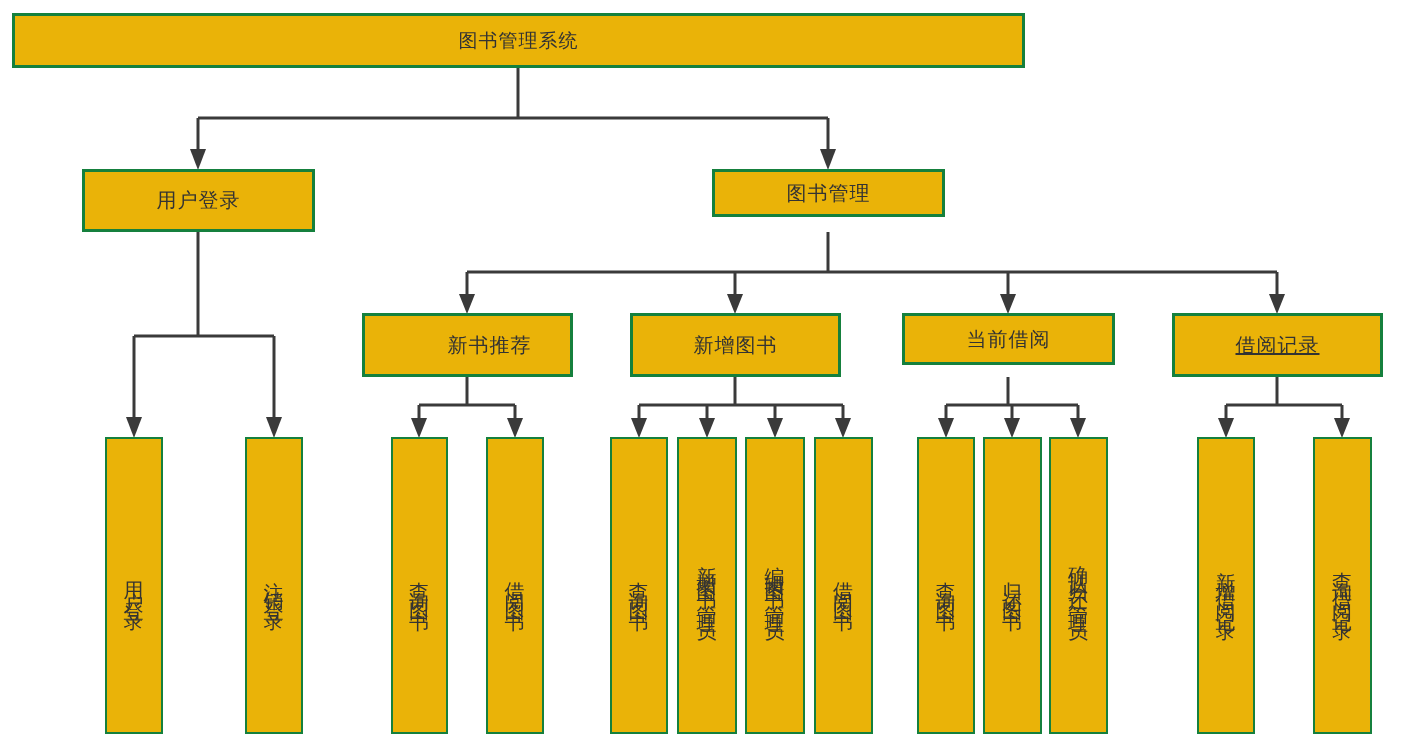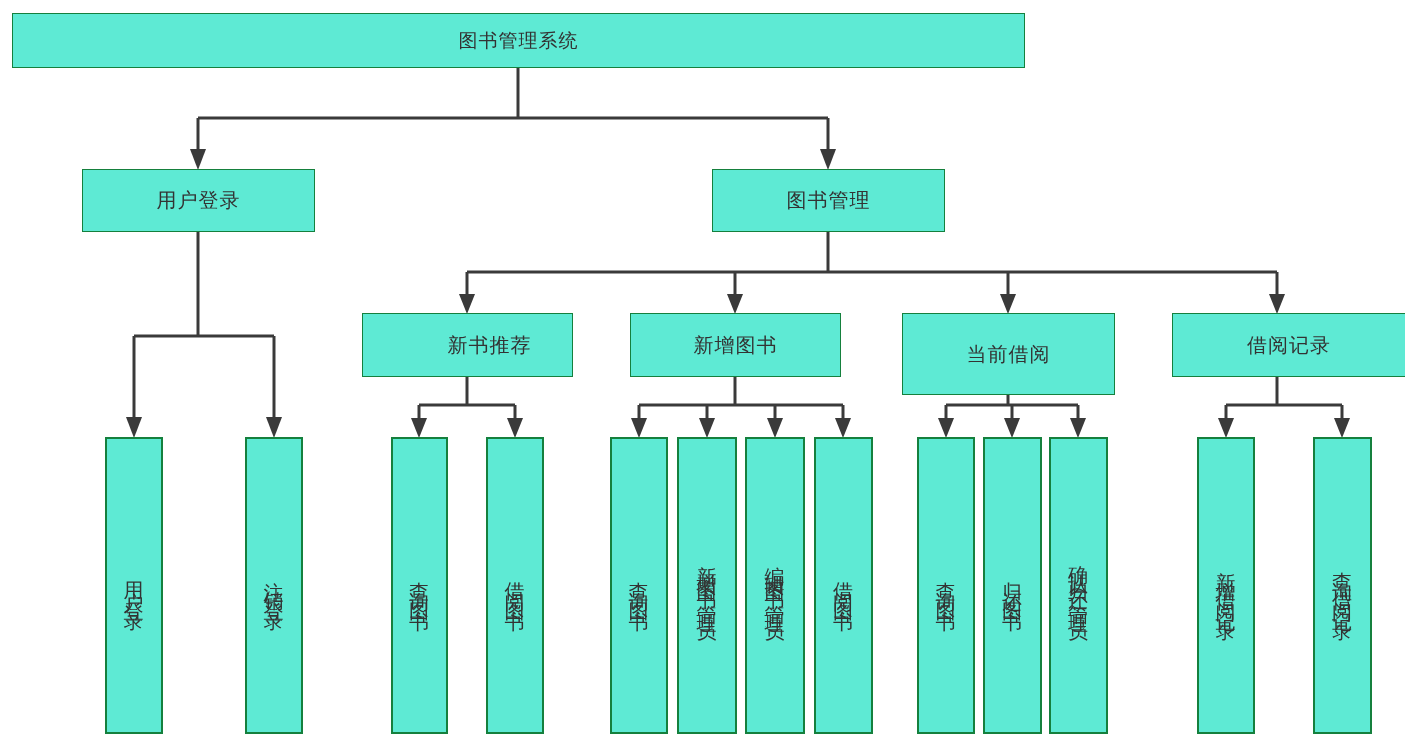--- a/index.html
+++ b/index.html
@@ -16,22 +16,22 @@
 
   .connectors {
     position: absolute;
     left: 0; top: 0;
     width: 1405px; height: 747px;
     z-index: 1;
   }
 
   .node {
     position: absolute;
-    background: #5eead4;
-    border: 1px solid #15803d;
+    background: #eab308;
+    border: 3px solid #15803d;
     display: flex;
     align-items: center;
     justify-content: center;
     color: #333333;
     z-index: 2;
   }
 
   .node-h { font-size: 20px; letter-spacing: 1px; }
 
   .node-root { font-size: 19px; }
@@ -135,26 +135,26 @@
       <polygon points="1070,418 1086,418 1078,438"></polygon>
 
       <polygon points="1218,418 1234,418 1226,438"></polygon>
       <polygon points="1334,418 1350,418 1342,438"></polygon>
     </g>
   </svg>
 
   <div class="node node-h node-root" style="left:12px; top:13px; width:1013px; height:55px;">图书管理系统</div>
 
   <div class="node node-h" style="left:82px; top:169px; width:233px; height:63px;">用户登录</div>
-  <div class="node node-h" style="left:712px; top:169px; width:233px; height:63px;">图书管理</div>
+  <div class="node node-h" style="left:712px; top:169px; width:233px; height:48px;">图书管理</div>
 
   <div class="node node-h" style="left:362px; top:313px; width:211px; height:64px;padding-left:44px;">新书推荐</div>
   <div class="node node-h" style="left:630px; top:313px; width:211px; height:64px;">新增图书</div>
-  <div class="node node-h" style="left:902px; top:313px; width:213px; height:82px;">当前借阅</div>
-  <div class="node node-h" style="left:1172px; top:313px; width:234px; height:64px;">借阅记录</div>
+  <div class="node node-h" style="left:902px; top:313px; width:213px; height:52px;">当前借阅</div>
+  <div class="node node-h" style="left:1172px; top:313px; width:211px; height:64px;text-decoration:underline;">借阅记录</div>
 
   <div class="node node-v" style="left:105px; top:437px; width:58px; height:297px;">
     <span class="vtext">用户登录</span>
   </div>
   <div class="node node-v" style="left:245px; top:437px; width:58px; height:297px;">
     <span class="vtext">注销登录</span>
   </div>
 
   <div class="node node-v" style="left:391px; top:437px; width:57px; height:297px;">
     <span class="vtext">查询图书</span>

